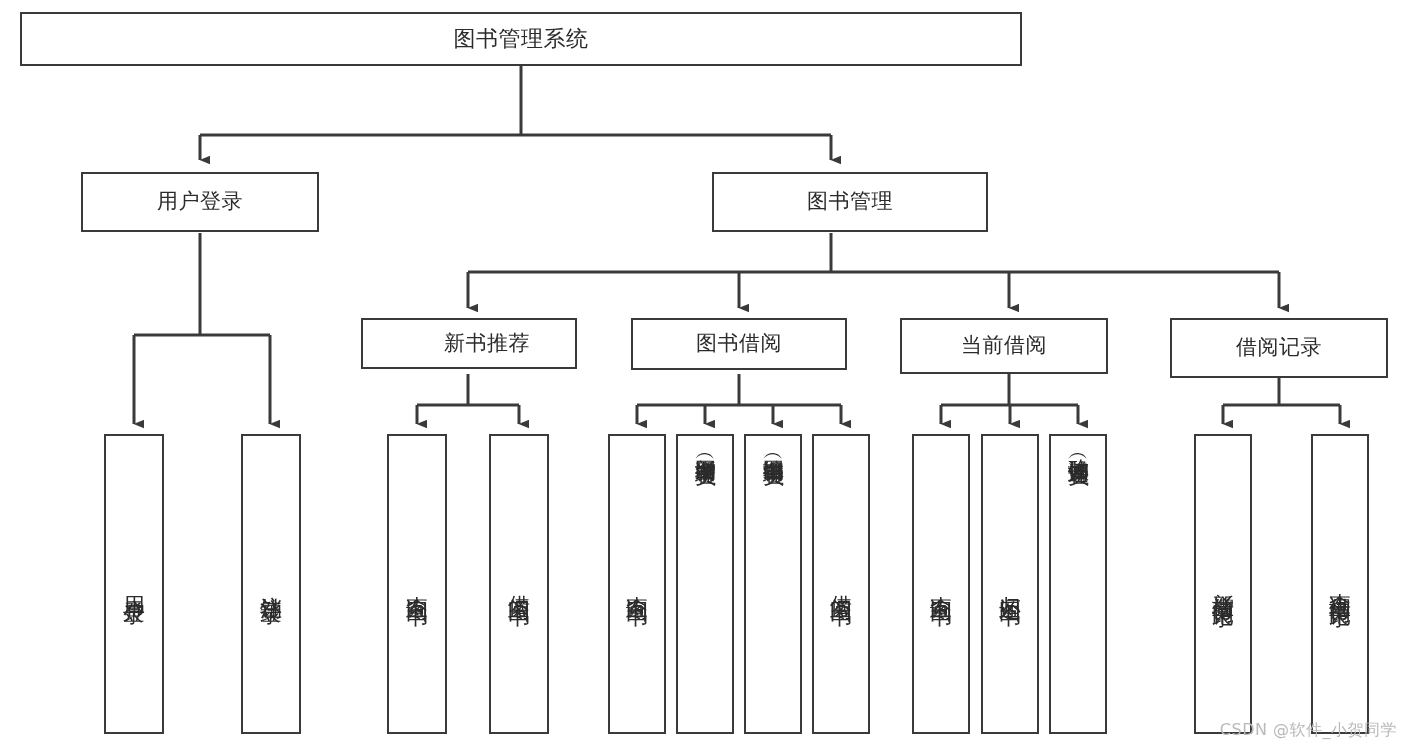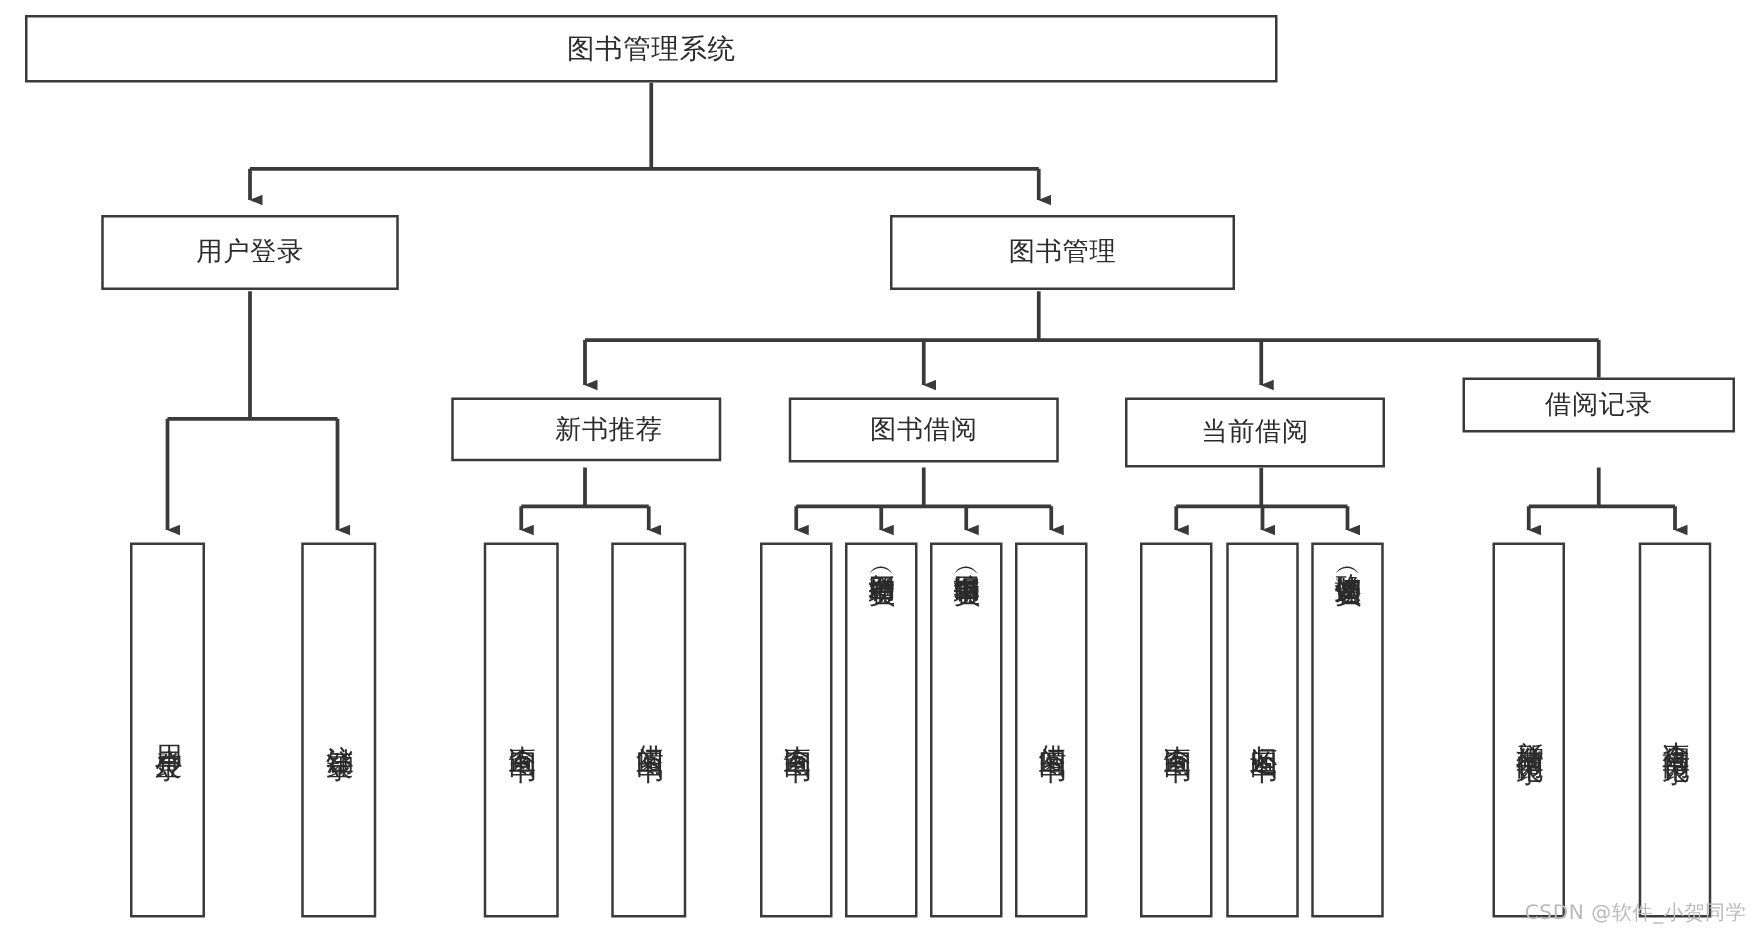--- a/index.html
+++ b/index.html
@@ -40,21 +40,20 @@
     display: block;
     text-align: center;
     line-height: 1.12;
     color: #2b2b2b;
   }
   
   .node.horiz .node-label {
     font-size: 21px;
     letter-spacing: 0.5px;
     white-space: nowrap;
-    font-family: Liberation Serif, serif;
   }
   .node.title .node-label {
     font-size: 22px;
   }
   
   .node.vert {
     align-items: flex-start;
     padding-top: 6px;
   }
   .node.vert .node-label {
@@ -160,21 +159,21 @@
   </div>
 
   <div class="node horiz" style="left:631px; top:318px; width:216px; height:52px;">
     <span class="node-label">图书借阅</span>
   </div>
 
   <div class="node horiz" style="left:900px; top:318px; width:208px; height:56px;">
     <span class="node-label">当前借阅</span>
   </div>
 
-  <div class="node horiz" style="left:1170px; top:302px; width:218px; height:44px;">
+  <div class="node horiz" style="left:1170px; top:318px; width:218px; height:60px;">
     <span class="node-label">借阅记录</span>
   </div>
 
   <div class="node vert center" style="left:104px; top:434px; width:60px; height:300px;">
     <span class="node-label">用户登录</span>
   </div>
 
   <div class="node vert center" style="left:241px; top:434px; width:60px; height:300px;">
     <span class="node-label">注销登录</span>
   </div>

